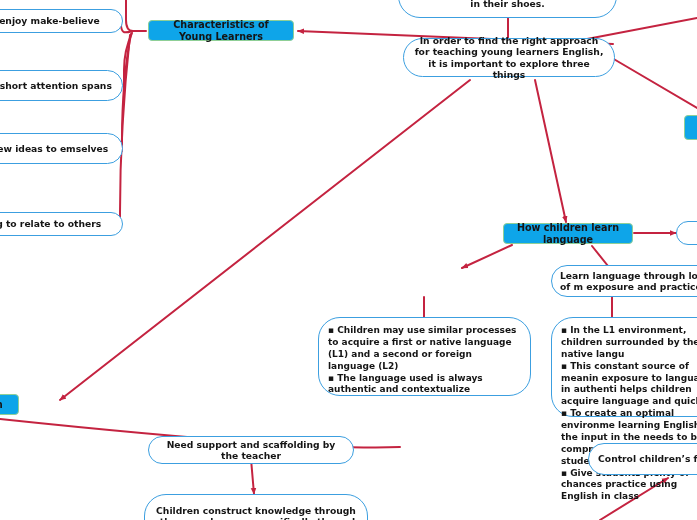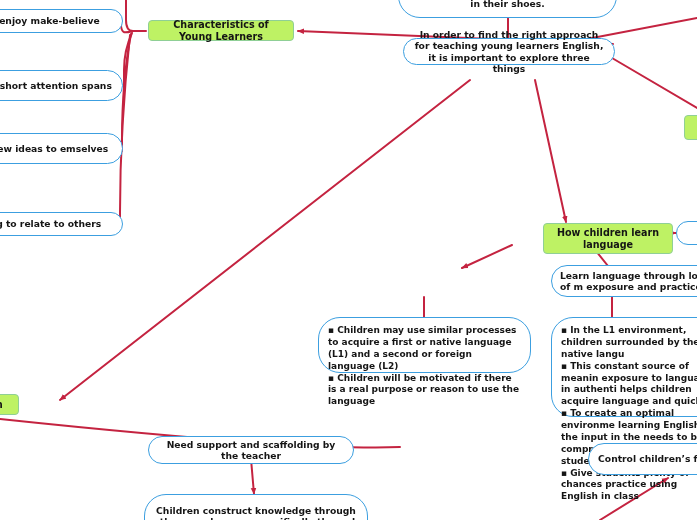--- a/index.html
+++ b/index.html
@@ -28,21 +28,21 @@
   
   .n-blue{
     background:#ffffff;
     border:1.4px solid #3c9fe0;
     border-radius:22px;
     font-size:9.2px;
     padding:4px 8px;
   }
   
   .n-green{
-    background:#bef264;
+    background:#0ea5e9;
     border:1.2px solid #8fcf96;
     border-radius:4px;
     font-size:9.6px;
     padding:4px 8px;
   }
   
   .n-list{
     text-align:left;
     align-items:flex-start;
     justify-content:flex-start;
@@ -127,45 +127,45 @@
   </div>
 
   <div class="node n-green" style="left:148px;top:20px;width:146px;height:21px;">
     <span class="txt">Characteristics of Young Learners</span>
   </div>
 
   <div class="node n-blue" style="left:398px;top:-22px;width:219px;height:40px;border-top-left-radius:0;border-top-right-radius:0;">
     <span class="txt">in depth and be able to put ourselves in their shoes.</span>
   </div>
 
-  <div class="node n-blue" style="left:403px;top:38px;width:212px;height:27px;">
+  <div class="node n-blue" style="left:403px;top:38px;width:212px;height:39px;">
     <span class="txt">In order to find the right approach for teaching young learners English, it is important to explore three things</span>
   </div>
 
   <div class="node n-green" style="left:684px;top:115px;width:40px;height:25px;border-top-right-radius:0;border-bottom-right-radius:0;">
     <span class="txt"></span>
   </div>
 
   <div class="node n-blue" style="left:676px;top:221px;width:45px;height:24px;border-top-right-radius:0;border-bottom-right-radius:0;">
     <span class="txt"></span>
   </div>
 
-  <div class="node n-green" style="left:503px;top:223px;width:130px;height:31px;margin-left:40px;">
+  <div class="node n-green" style="left:503px;top:223px;width:130px;height:21px;">
     <span class="txt">How children learn language</span>
   </div>
 
 
   <div class="node n-blue n-left" style="left:551px;top:265px;width:175px;height:32px;border-top-right-radius:0;border-bottom-right-radius:0;">
     <span class="txt">Learn language through lots of m exposure and practice</span>
   </div>
 
-  <div class="node n-blue n-list" style="left:318px;top:317px;width:213px;height:56px;">
+  <div class="node n-blue n-list" style="left:318px;top:317px;width:213px;height:79px;">
     <span class="txt">
       <span class="bullet">Children may use similar processes to acquire a first or native language (L1) and a second or foreign language (L2)</span>
-      <span class="bullet">Children will be motivated if there is a real purpose or reason to use the language</span>
+      <span class="bullet">The language used is always authentic and contextualize</span>
     </span>
   </div>
 
   <div class="node n-blue n-list" style="left:551px;top:317px;width:175px;height:100px;border-top-right-radius:0;border-bottom-right-radius:0;">
     <span class="txt">
       <span class="bullet">In the L1 environment, children surrounded by their native langu</span>
       <span class="bullet">This constant source of meanin exposure to language in authenti helps children acquire language and quickly</span>
       <span class="bullet">To create an optimal environme learning English, the input in the needs to be comprehensible and the students’ current level of Eng</span>
       <span class="bullet">Give students plenty of chances practice using English in class</span>
     </span>

